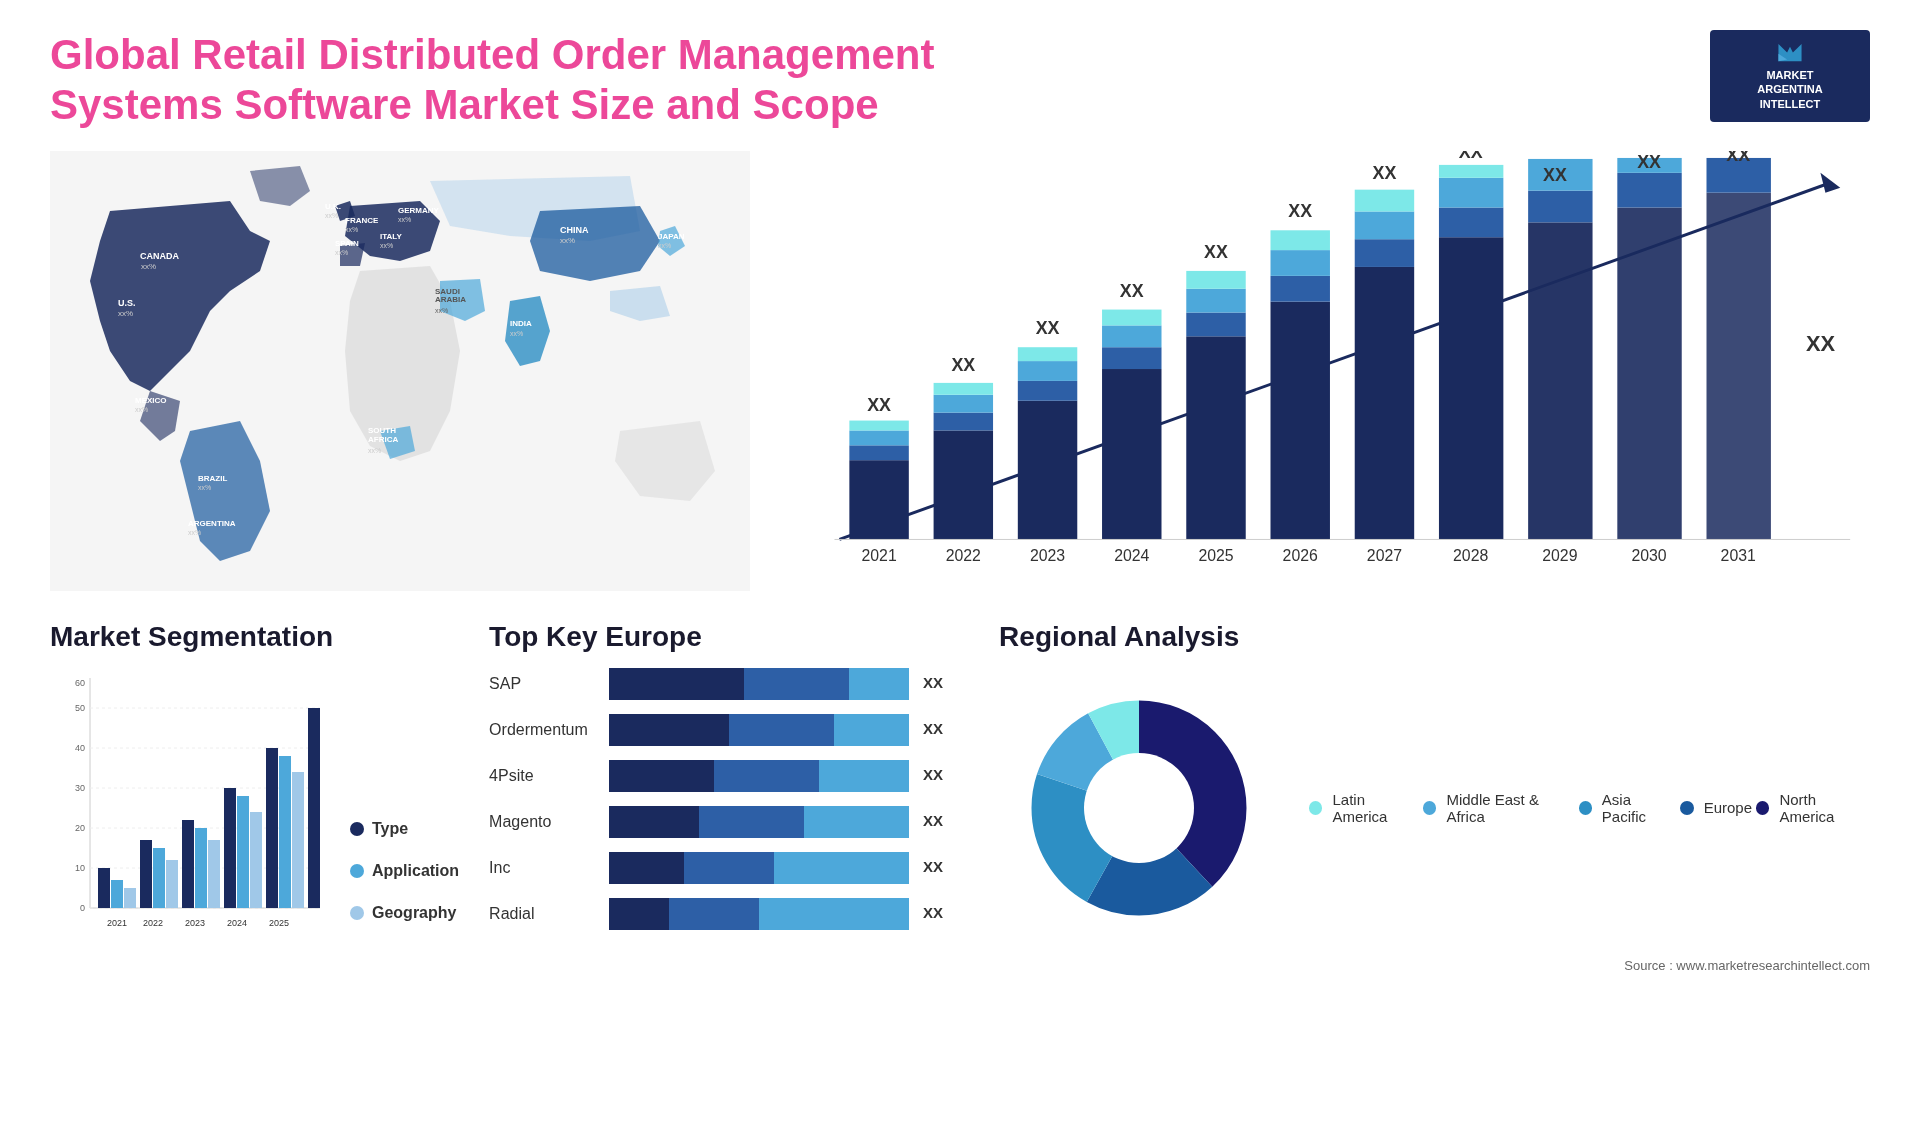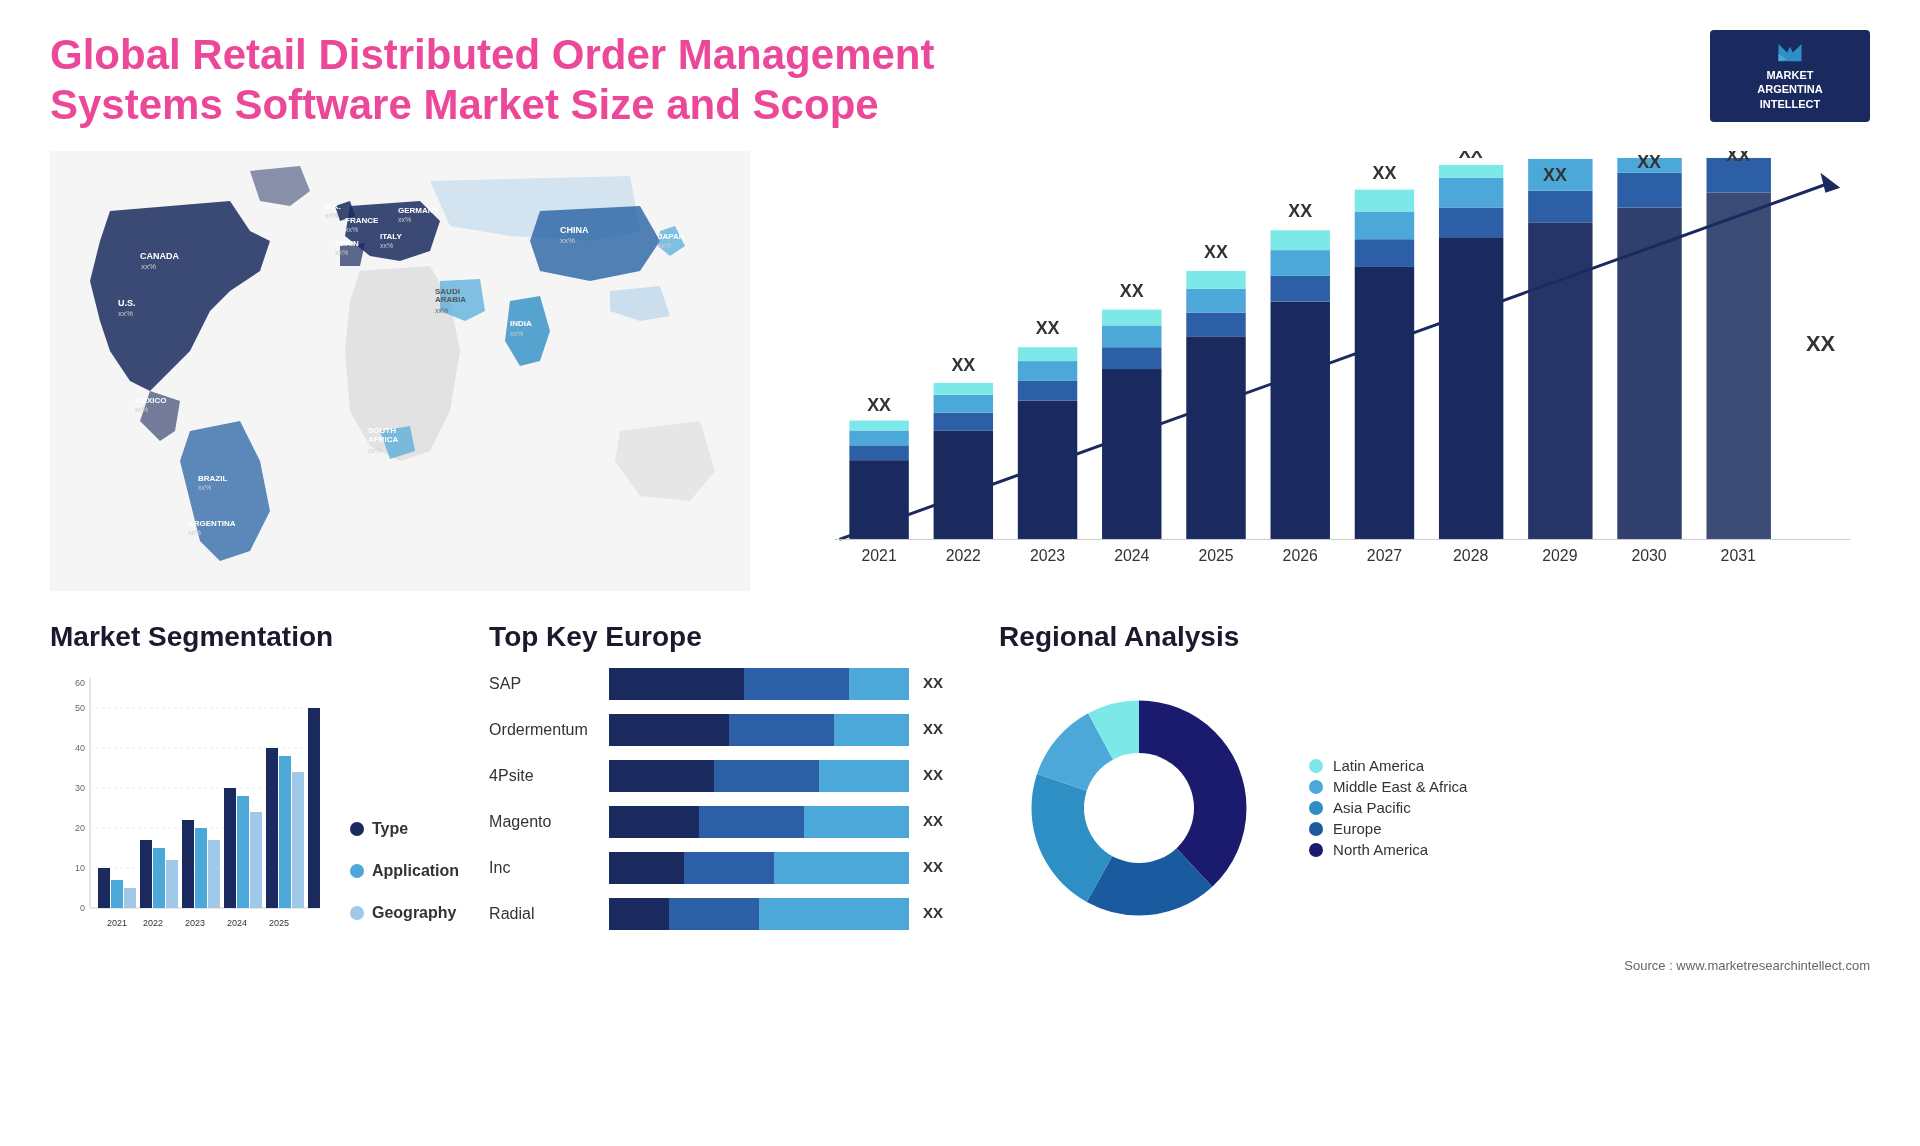--- a/index.html
+++ b/index.html
@@ -199,21 +199,21 @@
     }
 
     .donut-area {
       position: relative;
       width: 280px;
       height: 280px;
     }
 
     .regional-legend {
       display: flex;
-      flex-direction: column;
+      flex-direction: row;
       gap: 4px;
     }
 
     .regional-legend-item {
       display: flex;
       align-items: center;
       gap: 10px;
       font-size: 15px;
       color: #333;
     }

